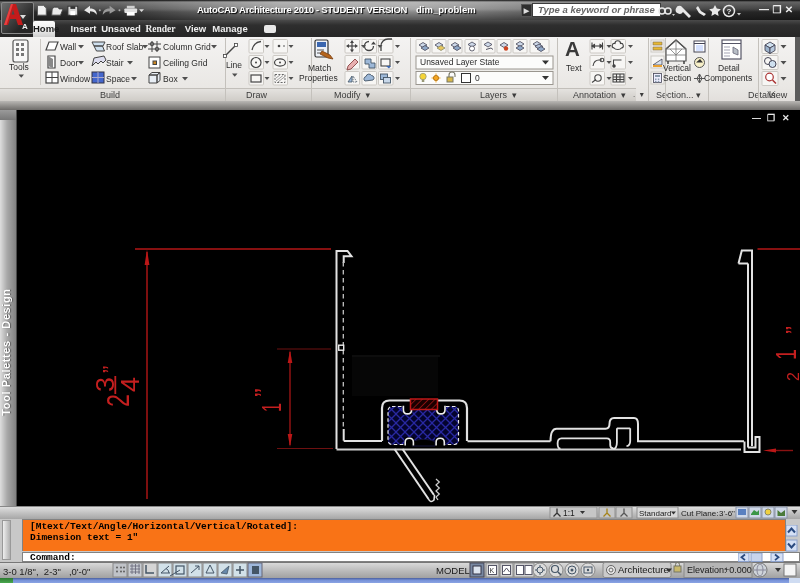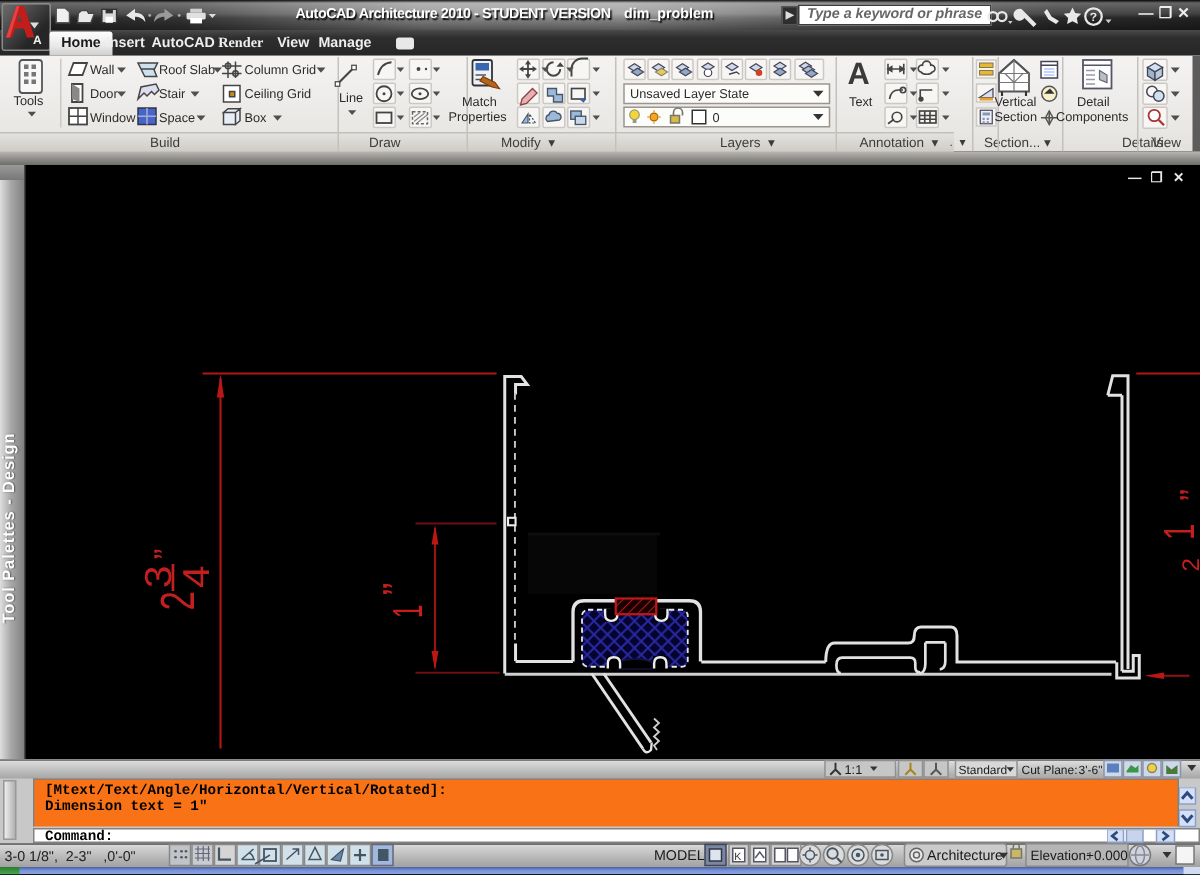--- a/index.html
+++ b/index.html
@@ -19,21 +19,21 @@
 #logosmallA{left:22px;top:22px;color:#eee;font-size:8px;font-weight:bold;}
 
 #searchwrap{left:521px;top:3px;width:140px;height:14px;font-weight:bold;}
 #searchbox{left:11px;top:0px;width:122px;height:12px;background:#fff;border:1px solid #3c3c3c;
  font-size:9.5px;font-style:italic;color:#666;padding-left:5px;line-height:12px;}
 
 .winbtn{top:5px;width:10px;height:9px;color:#eee;font-size:10px;font-weight:bold;line-height:9px;text-align:center;}
 
 #tabrow{left:0;top:20px;width:800px;height:17px;background:linear-gradient(#4a4a4a,#2e2e2e 30%,#262626);}
 .tab{position:absolute;top:21px;height:16px;line-height:16px;color:#eee;font-size:9.5px;font-weight:bold;text-align:center;}
-#tab-home{left:33px;width:42px;background:linear-gradient(#fdfdfd,#e9e9e9 60%,#cfcfcf);color:#1a1a1a;border-radius:2px 2px 0 0;}
+#tab-home{left:33px;width:22px;background:linear-gradient(#fdfdfd,#e9e9e9 60%,#cfcfcf);color:#1a1a1a;border-radius:2px 2px 0 0;}
 
 #ribbon{left:0;top:37px;width:800px;height:64px;background:linear-gradient(#f4f3f2,#e9e7e4 80%,#e2dfdc);}
 #ribbonlabels{left:0;top:88px;width:636px;height:13px;background:linear-gradient(#e4e2df,#cdcac5);border-top:1px solid #c2bfba;}
 .plabel{position:absolute;top:0px;height:12px;line-height:12px;font-size:9px;color:#3c3c3c;white-space:nowrap;}
 #ribbonedge{left:0;top:101px;width:800px;height:9px;background:linear-gradient(#b9b7b4,#8f8d8a 55%,#6e6c6a);}
 
 #canvas{left:0;top:110px;width:800px;height:396px;background:#000;}
 #palbar{left:0;top:110px;width:16px;height:396px;background:linear-gradient(90deg,#dedede,#a8a8a8 45%,#818181);border-right:1px solid #4a4a4a;}
 #palcap{left:0;top:110px;width:16px;height:10px;background:linear-gradient(#9a9a9a,#777);}
 #paltext{left:-66px;top:344px;width:148px;height:16px;transform:rotate(-90deg);transform-origin:50% 50%;
@@ -105,21 +105,21 @@
       <text x="68.5" y="11" font-size="8" font-weight="bold" fill="#e8e8e8">?</text>
       <path d="M79 10 l4 0 l-2 2.5 z" fill="#ccc"></path>
     </g>
   </svg>
   <div class="winbtn abs" style="left:759px;">—</div>
   <div class="winbtn abs" style="left:772px;">❐</div>
   <div class="winbtn abs" style="left:784px;">✕</div>
 
   <div id="tab-home" class="tab">Home</div>
   <div class="tab" style="left:70px;width:27px;">Insert</div>
-  <div class="tab" style="left:101px;width:40px;">AutoCAD</div>
+  <div class="tab" style="left:101px;width:40px;">Unsaved</div>
   <div class="tab" style="left:144px;width:33px;font-family:Liberation Serif, serif;">Render</div>
   <div class="tab" style="left:184px;width:23px;">View</div>
   <div class="tab" style="left:211px;width:38px;">Manage</div>
   <div class="abs" style="left:264px;top:25px;width:12px;height:8px;background:#e8e8e8;border-radius:2px;"></div>
 
   <div id="ribbon" class="abs"></div>
   <div id="ribbonlabels" class="abs">
     <div class="plabel" style="left:100px;">Build</div>
     <div class="plabel" style="left:246px;">Draw</div>
     <div class="plabel" style="left:334px;">Modify&nbsp;&nbsp;▾</div>

